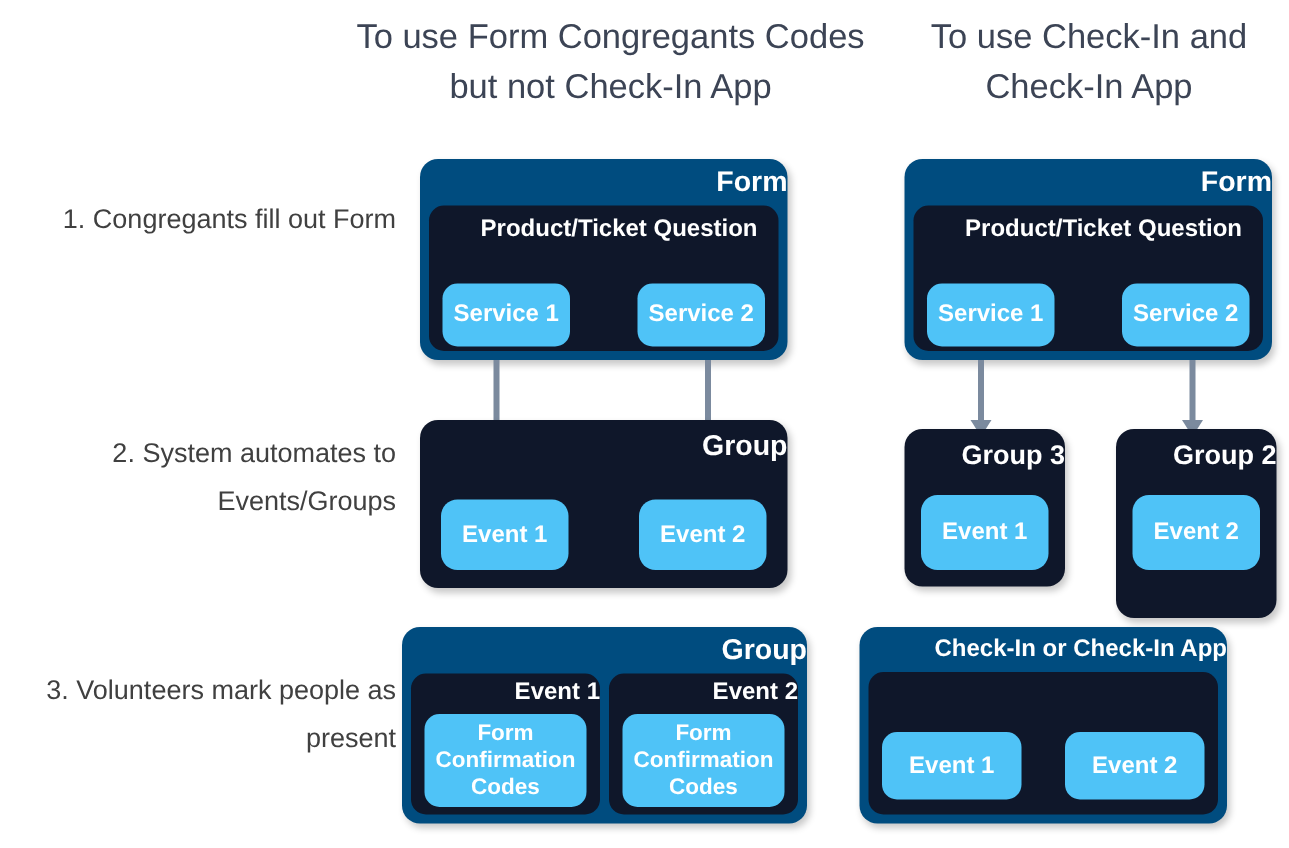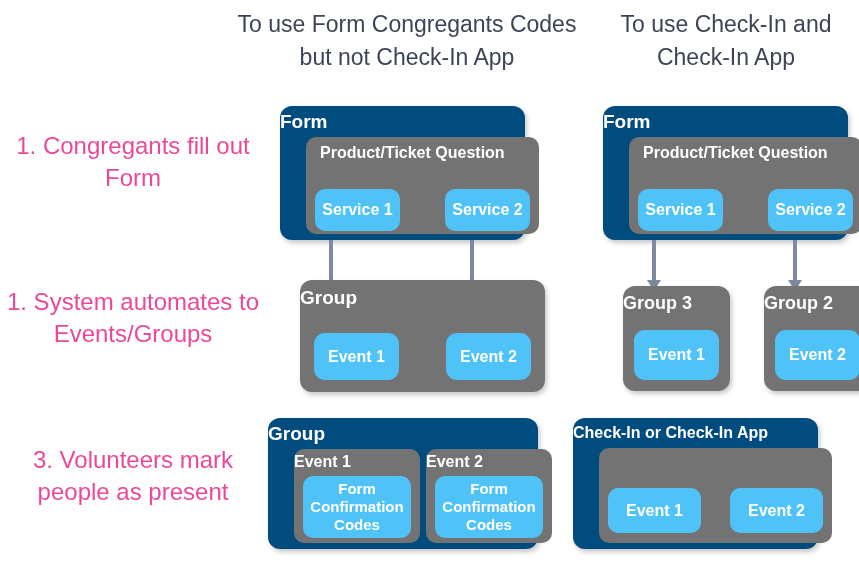--- a/index.html
+++ b/index.html
@@ -24,55 +24,54 @@
     line-height: 33px;
     color: #3c4455;
     font-weight: 400;
   }
   #col-header-left  { left: 232px; top: 8px;  width: 350px; }
   #col-header-right { left: 592px; top: 8px;  width: 268px; }
 
   
   .row-label {
     position: absolute;
-    text-align: center;
-    font-size: 24px;
+    text-align: right;
+    font-size: 18px;
     line-height: 32px;
-    color: #ec4899;
+    color: #404040;
     left: 2px;
     width: 262px;
   }
   #row-label-1 { top: 130px; }
   #row-label-2 { top: 286px; }
   #row-label-3 { top: 444px; }
 
   
   .box {
     position: absolute;
     box-sizing: border-box;
   }
   .lvl-dark {
     background: #004c7f;
   }
   .lvl-mid {
-    background: #737373;
-    margin-left: 20px;
+    background: #0f172a;
   }
   .lvl-light {
     background: #4fc3f7;
   }
   .shadow {
     box-shadow: 2px 3px 5px rgba(0,0,0,0.22);
   }
 
   .box-title {
     position: absolute;
     left: 0;
     right: 0;
-    text-align: left;
+    text-align: right;
     color: #ffffff;
     font-weight: 700;
   }
 
   .pill {
     position: absolute;
     display: flex;
     align-items: center;
     justify-content: center;
     text-align: center;
@@ -105,21 +104,21 @@
 </style>
 </head>
 <body>
 
 <div class="col-header" id="col-header-left">To use Form Congregants Codes but not Check-In App</div>
 
 <div class="col-header" id="col-header-right">To use Check-In and Check-In App</div>
 
 <div class="row-label" id="row-label-1">1. Congregants fill out Form</div>
 
-<div class="row-label" id="row-label-2">1. System automates to Events/Groups</div>
+<div class="row-label" id="row-label-2">2. System automates to Events/Groups</div>
 
 <div class="row-label" id="row-label-3">3. Volunteers mark people as present</div>
 
 <div class="box lvl-dark shadow" style="left:280px; top:106px; width:245px; height:134px; border-radius:12px;">
 
   <div class="box-title" style="top:5px; font-size:19px;">Form</div>
 
   <div class="box lvl-mid" style="left:6px; top:31px; width:233px; height:97px; border-radius:10px;">
 
     <div class="box-title" style="top:6px; font-size:16px; line-height:20px; padding:0 14px;">Product/Ticket Question</div>
@@ -186,21 +185,21 @@
 <div class="arrow" style="left:788px; top:240px; height:51px;">
   <div class="shaft" style="height:40px;"></div>
   <div class="head" style="top:40px;"></div>
 </div>
 
 <div class="box lvl-mid shadow" style="left:603px; top:286px; width:107px; height:105px; border-radius:12px;">
   <div class="box-title" style="top:7px; font-size:18px;">Group 3</div>
   <div class="pill lvl-light" style="left:11px; top:44px; width:85px; height:50px; border-radius:11px; font-size:16px;">Event 1</div>
 </div>
 
-<div class="box lvl-mid shadow" style="left:744px; top:286px; width:107px; height:105px; border-radius:12px;">
+<div class="box lvl-mid shadow" style="left:744px; top:286px; width:107px; height:126px; border-radius:12px;">
   <div class="box-title" style="top:7px; font-size:18px;">Group 2</div>
   <div class="pill lvl-light" style="left:11px; top:44px; width:85px; height:50px; border-radius:11px; font-size:16px;">Event 2</div>
 </div>
 
 <div class="box lvl-dark shadow" style="left:573px; top:418px; width:245px; height:131px; border-radius:12px;">
 
   <div class="box-title" style="top:6px; font-size:16px;">Check-In or Check-In App</div>
 
   <div class="box lvl-mid" style="left:6px; top:30px; width:233px; height:95px; border-radius:10px;">
 

